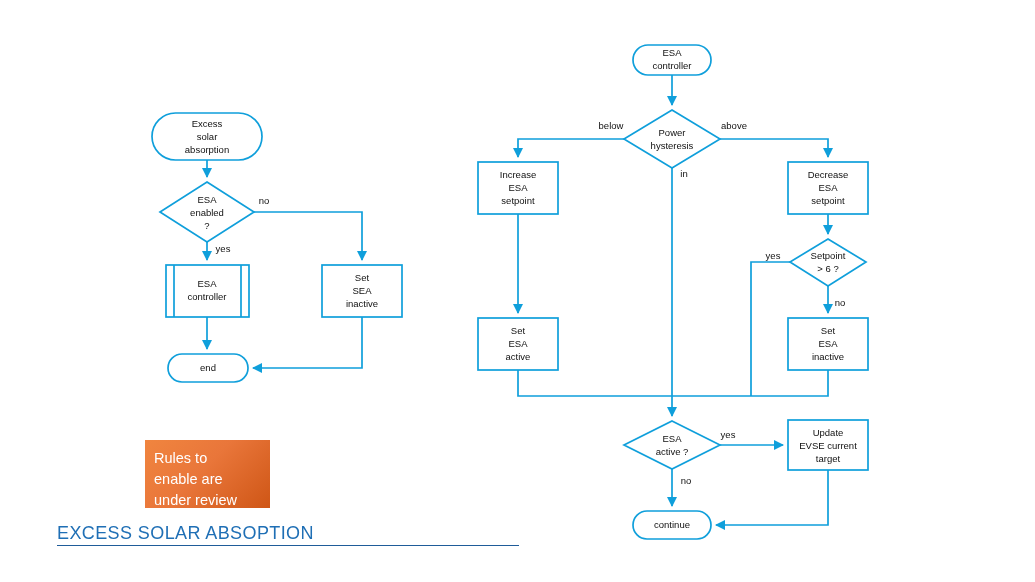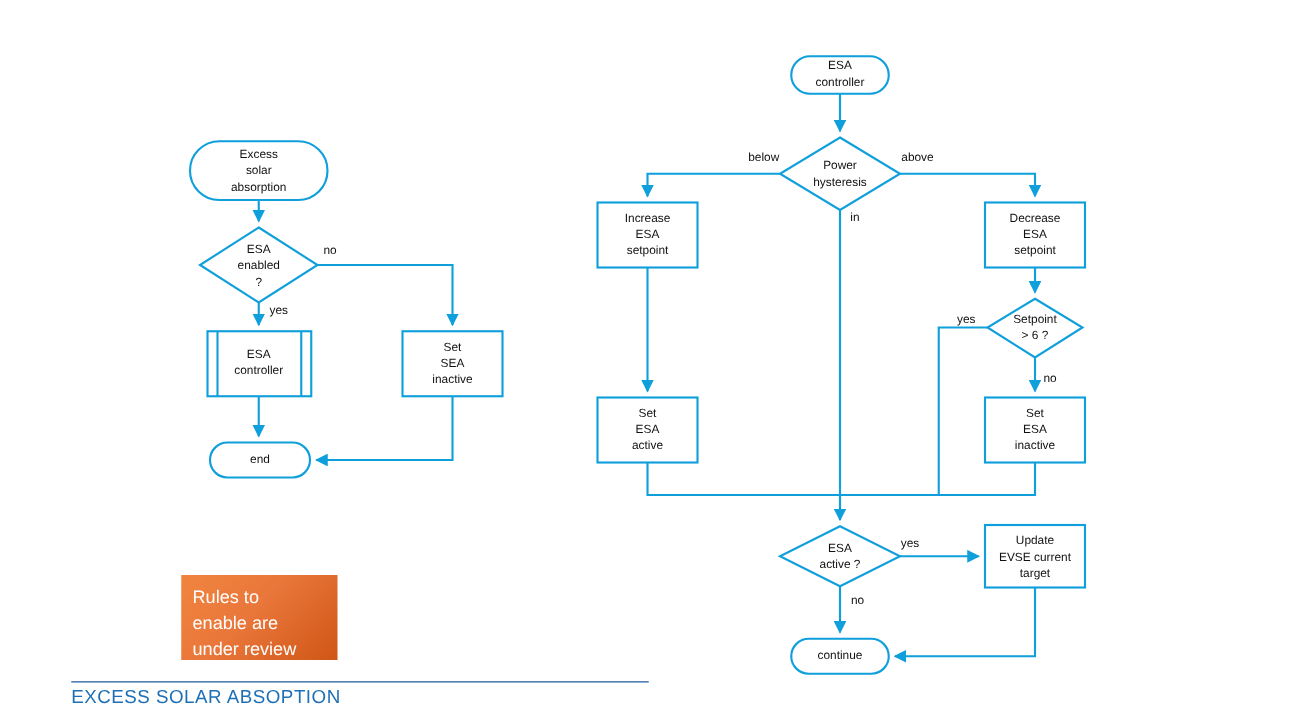--- a/index.html
+++ b/index.html
@@ -25,44 +25,44 @@
     font-size:9.5px;
     fill:#101010;
     text-anchor:middle;
     dominant-baseline:middle;
   }
   .shape{fill:#ffffff;}
 
   
   #callout{
     position:absolute;
-    left:145px; top:460px;
+    left:145px; top:440px;
     width:125px; height:68px;
     background:linear-gradient(135deg,#f0853f 0%,#e9763a 45%,#cf5616 100%);
     color:#ffffff;
     font-family:"Liberation Sans", sans-serif;
     font-size:14.5px;
     line-height:21px;
     padding:8px 9px 0 9px;
     box-sizing:border-box;
     white-space:pre-line;
   }
 
   
   #footer-rule{
     position:absolute;
     left:57px; top:545px;
     width:462px; height:0;
     border-top:1.6px solid #1f5c99;
   }
   #footer-text{
     position:absolute;
-    left:57px; top:549px;
-    font-family:"Liberation Sans", sans-serif;
-    font-size:15px;
+    left:57px; top:523px;
+    font-family:"Liberation Sans", sans-serif;
+    font-size:18px;
     letter-spacing:0.4px;
     color:#1f6fb5;
     white-space:nowrap;
   }
 </style>
 </head>
 <body>
 
 <div id="slide">
 

